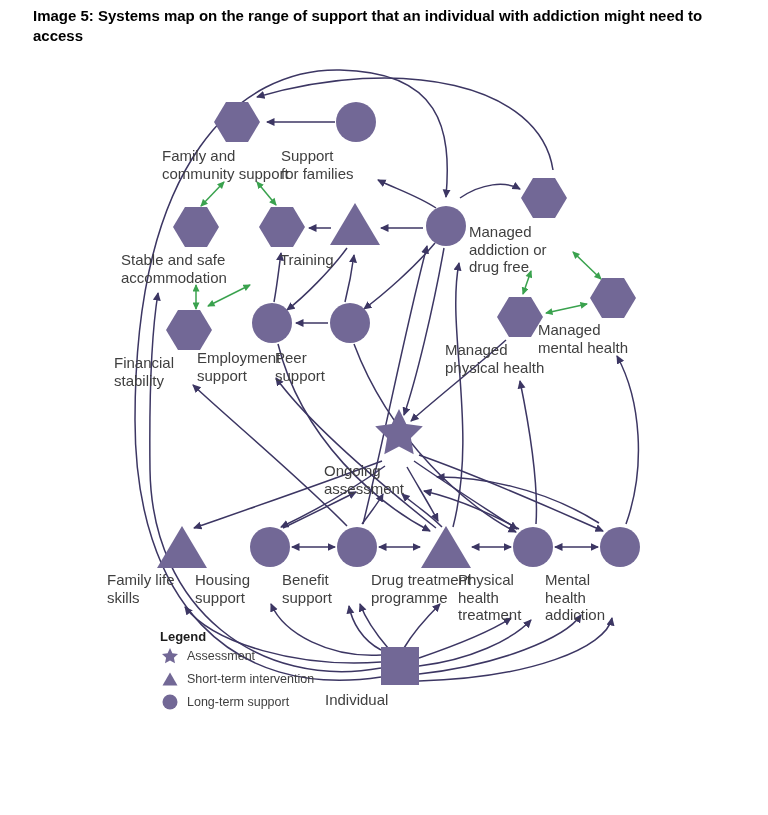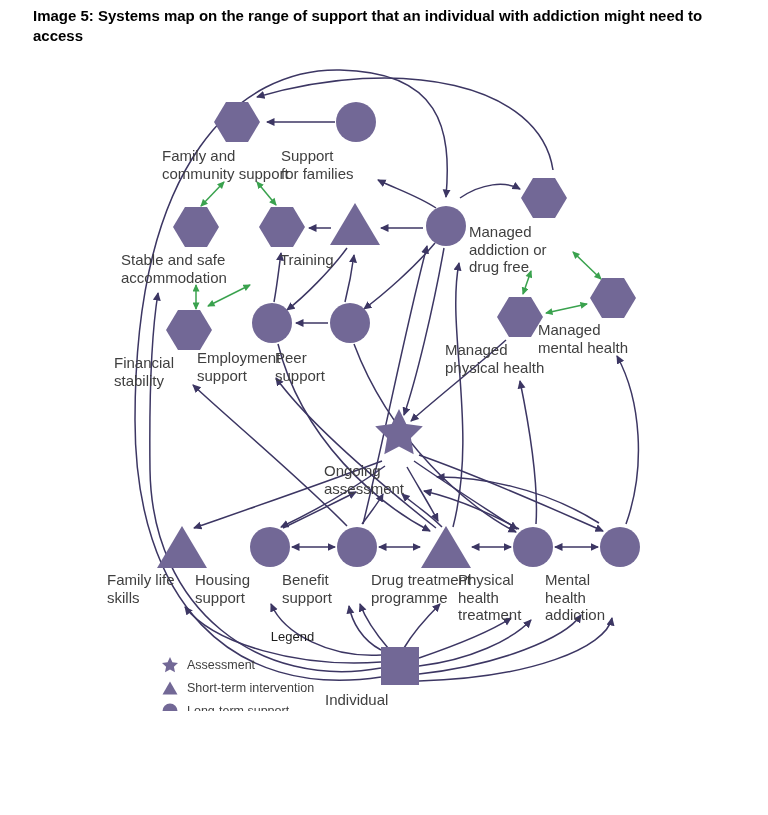--- a/index.html
+++ b/index.html
@@ -4,21 +4,21 @@
 <style>
   html,body{margin:0;padding:0;background:#fff;}
   .stage{position:relative;width:768px;height:711px;background:#fff;overflow:hidden;
          font-family:"Liberation Sans", sans-serif;}
   .doc-title{position:absolute;left:33px;top:6px;width:714px;font-size:15px;font-weight:700;
              color:#000;line-height:1.32;}
   svg.diagram{position:absolute;left:0;top:0;}
   .nlabel{position:absolute;width:150px;margin-left:-75px;font-size:15px;
           line-height:1.17;color:#3f3f3f;white-space:pre-line;}
   .legend{position:absolute;left:160px;top:629px;}
-  .legend-heading{font-size:13px;font-weight:400;color:#1c1c1c;margin-bottom:9px;text-align:right;}
+  .legend-heading{font-size:13px;font-weight:700;color:#1c1c1c;}
   .legend-row{display:flex;align-items:center;height:23px;}
   .licon{width:27px;display:flex;align-items:center;}
   .legend-label{font-size:12.5px;color:#3f3f3f;}
 </style>
 </head>
 <body>
 
 <div class="stage">
 
   <div class="doc-title">Image 5: Systems map on the range of support that an individual with addiction might need to access</div>

